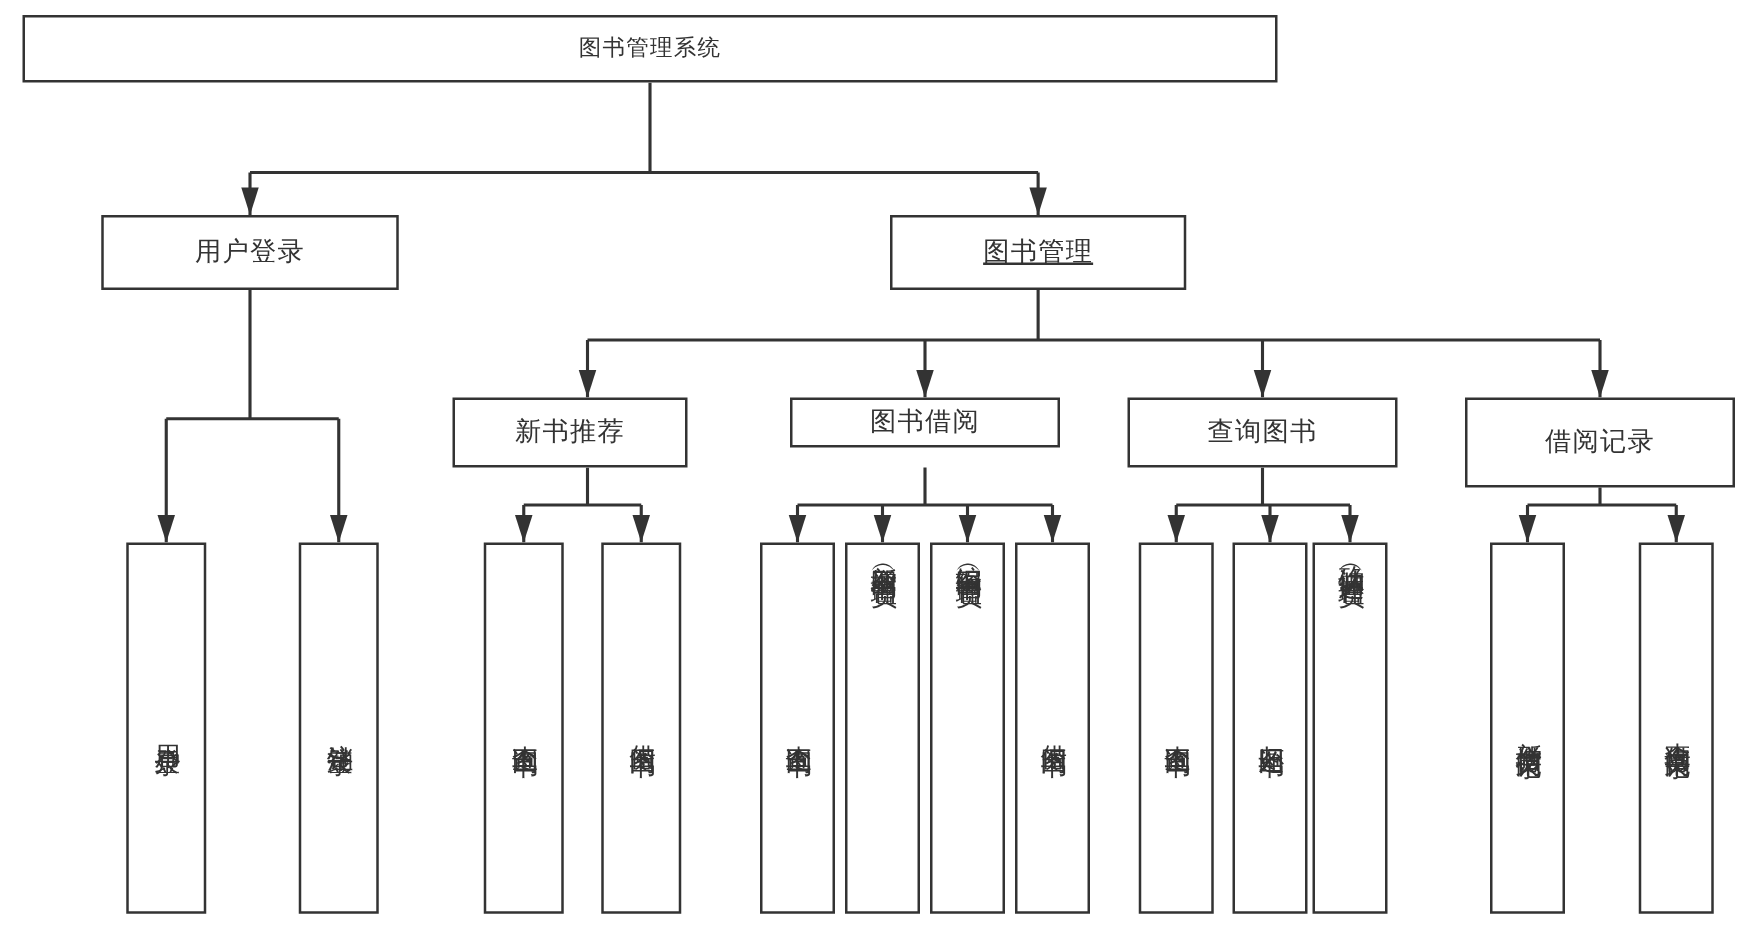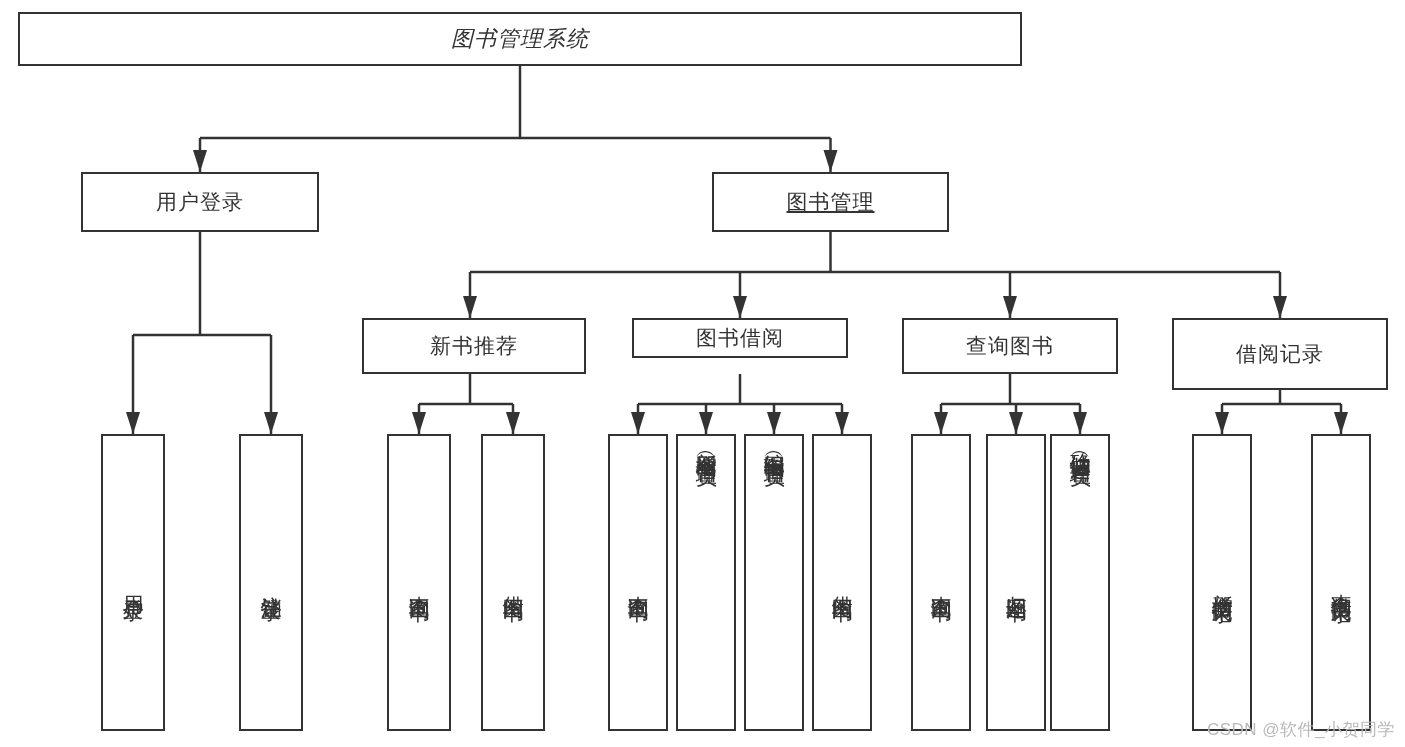--- a/index.html
+++ b/index.html
@@ -33,21 +33,21 @@
   .node.v .node-label{
     writing-mode:vertical-rl;
     text-orientation:upright;
     font-size:21px;
     line-height:1.25;
     letter-spacing:2px;
     white-space:nowrap;
     transform:rotate(0deg);
   }
   .node.v.top .node-label{align-self:flex-start;}
-  .node.root .node-label{font-size:22px;font-style:italic;}
+  .node.root .node-label{font-size:18px;}
   #watermark{
     position:absolute;
     right:10px;
     bottom:6px;
     font-size:17px;
     color:#b9b9b9;
     white-space:nowrap;
     pointer-events:none;
     letter-spacing:0.5px;
   }
@@ -115,21 +115,21 @@
   <div id="node-layer">
       <div class="node h root" style="left: 18px; top: 12px; width: 1004px; height: 54px;">
         <span class="node-label">图书管理系统</span>
       </div>
       <div class="node h" style="left: 81px; top: 172px; width: 238px; height: 60px;">
         <span class="node-label">用户登录</span>
       </div>
       <div class="node h" style="left: 712px; top: 172px; width: 237px; height: 60px; text-decoration: underline;">
         <span class="node-label">图书管理</span>
       </div>
-      <div class="node h" style="left: 362px; top: 318px; width: 224px; height: 56px;">
+      <div class="node h" style="left: 362px; top: 318px; width: 188px; height: 56px;">
         <span class="node-label">新书推荐</span>
       </div>
       <div class="node h" style="left: 632px; top: 318px; width: 216px; height: 40px;">
         <span class="node-label">图书借阅</span>
       </div>
       <div class="node h" style="left: 902px; top: 318px; width: 216px; height: 56px;">
         <span class="node-label">查询图书</span>
       </div>
       <div class="node h" style="left: 1172px; top: 318px; width: 216px; height: 72px;">
         <span class="node-label">借阅记录</span>
@@ -168,14 +168,13 @@
         <span class="node-label">确认归还（管理员）</span>
       </div>
       <div class="node v" style="left: 1192px; top: 434px; width: 60px; height: 297px;">
         <span class="node-label">新增借阅记录</span>
       </div>
       <div class="node v" style="left: 1311px; top: 434px; width: 60px; height: 297px;">
         <span class="node-label">查询借阅记录</span>
       </div>
     </div>
 
-  <div id="watermark">CSDN @软件_小贺同学</div>
 </div>
 
 </body></html>

